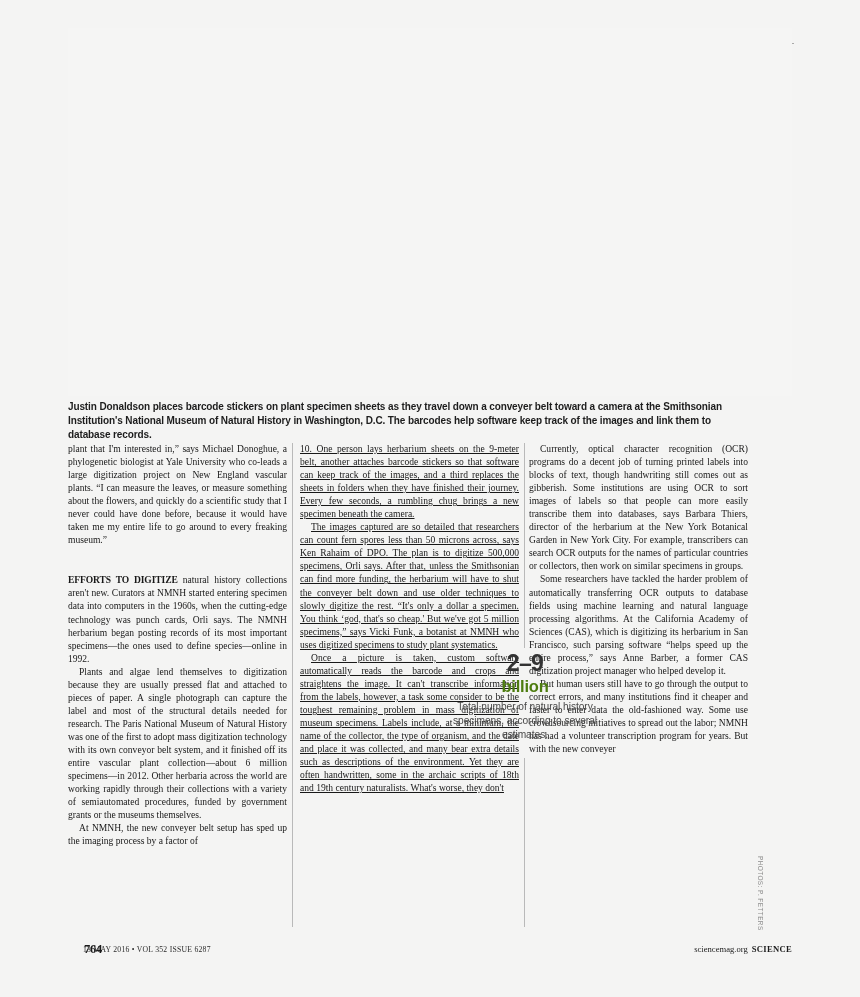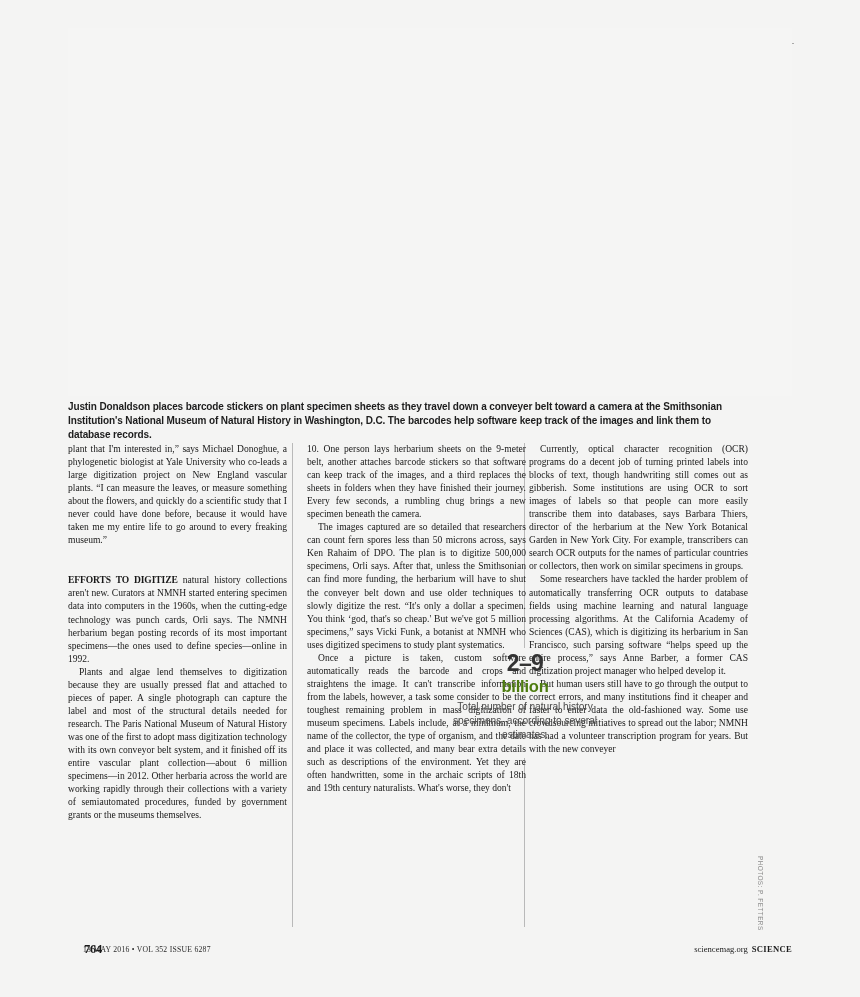--- a/index.html
+++ b/index.html
@@ -87,21 +87,21 @@
     width: 219px;
     height: 486px;
     font-size: 9.55px;
     line-height: 13.05px;
     text-align: justify;
     text-justify: inter-word;
     hyphens: none;
     color: #181818;
   }
   .col-1 { left: 0px; }
-  .col-2 { left: 239px; }
+  .col-2 { left: 232px; text-decoration: underline; }
   .col-3 { left: 461px; }
 
   .col p {
     margin: 0;
   }
   .col p.indent {
     text-indent: 11px;
   }
   .col p.space-before {
     margin-top: 27px;
@@ -224,20 +224,21 @@
   <div class="vrule vrule-a"></div>
   <div class="vrule vrule-b1"></div>
   <div class="vrule vrule-b2"></div>
 
   <div class="cols">
 
     <div class="col col-1">
       <p>plant that I'm interested in,” says Michael Donoghue, a phylogenetic biologist at Yale University who co-leads a large digitization project on New England vascular plants. “I can measure the leaves, or measure something about the flowers, and quickly do a scientific study that I never could have done before, because it would have taken me my entire life to go around to every freaking museum.”</p>
       <p class="space-before"><span class="lead">EFFORTS TO DIGITIZE</span><span> natural history collections aren't new. Curators at NMNH started entering specimen data into computers in the 1960s, when the cutting-edge technology was punch cards, Orli says. The NMNH herbarium began posting records of its most important specimens—the ones used to define species—online in 1992.</span></p>
       <p class="indent">Plants and algae lend themselves to digitization because they are usually pressed flat and attached to pieces of paper. A single photograph can capture the label and most of the structural details needed for research. The Paris National Museum of Natural History was one of the first to adopt mass digitization technology with its own conveyor belt system, and it finished off its entire vascular plant collection—about 6 million specimens—in 2012. Other herbaria across the world are working rapidly through their collections with a variety of semiautomated procedures, funded by government grants or the museums themselves.</p>
+      <p class="indent">At NMNH, the new conveyer belt setup has sped up the imaging process by a factor of</p>
     </div>
 
     <div class="col col-2">
       <p>10. One person lays herbarium sheets on the 9-meter belt, another attaches barcode stickers so that software can keep track of the images, and a third replaces the sheets in folders when they have finished their journey. Every few seconds, a rumbling chug brings a new specimen beneath the camera.</p>
       <p class="indent">The images captured are so detailed that researchers can count fern spores less than 50 microns across, says Ken Rahaim of DPO. The plan is to digitize 500,000 specimens, Orli says. After that, unless the Smithsonian can find more funding, the herbarium will have to shut the conveyer belt down and use older techniques to slowly digitize the rest. “It's only a dollar a specimen. You think ‘god, that's so cheap.' But we've got 5 million specimens,” says Vicki Funk, a botanist at NMNH who uses digitized specimens to study plant systematics.</p>
       <p class="indent">Once a picture is taken, custom software automatically reads the barcode and crops and straightens the image. It can't transcribe information from the labels, however, a task some consider to be the toughest remaining problem in mass digitization of museum specimens. Labels include, at a minimum, the name of the collector, the type of organism, and the date and place it was collected, and many bear extra details such as descriptions of the environment. Yet they are often handwritten, some in the archaic scripts of 18th and 19th century naturalists. What's worse, they don't</p>
     </div>
 
     <div class="col col-3">
       <p class="indent">Currently, optical character recognition (OCR) programs do a decent job of turning printed labels into blocks of text, though handwriting still comes out as gibberish. Some institutions are using OCR to sort images of labels so that people can more easily transcribe them into databases, says Barbara Thiers, director of the herbarium at the New York Botanical Garden in New York City. For example, transcribers can search OCR outputs for the names of particular countries or collectors, then work on similar specimens in groups.</p>

